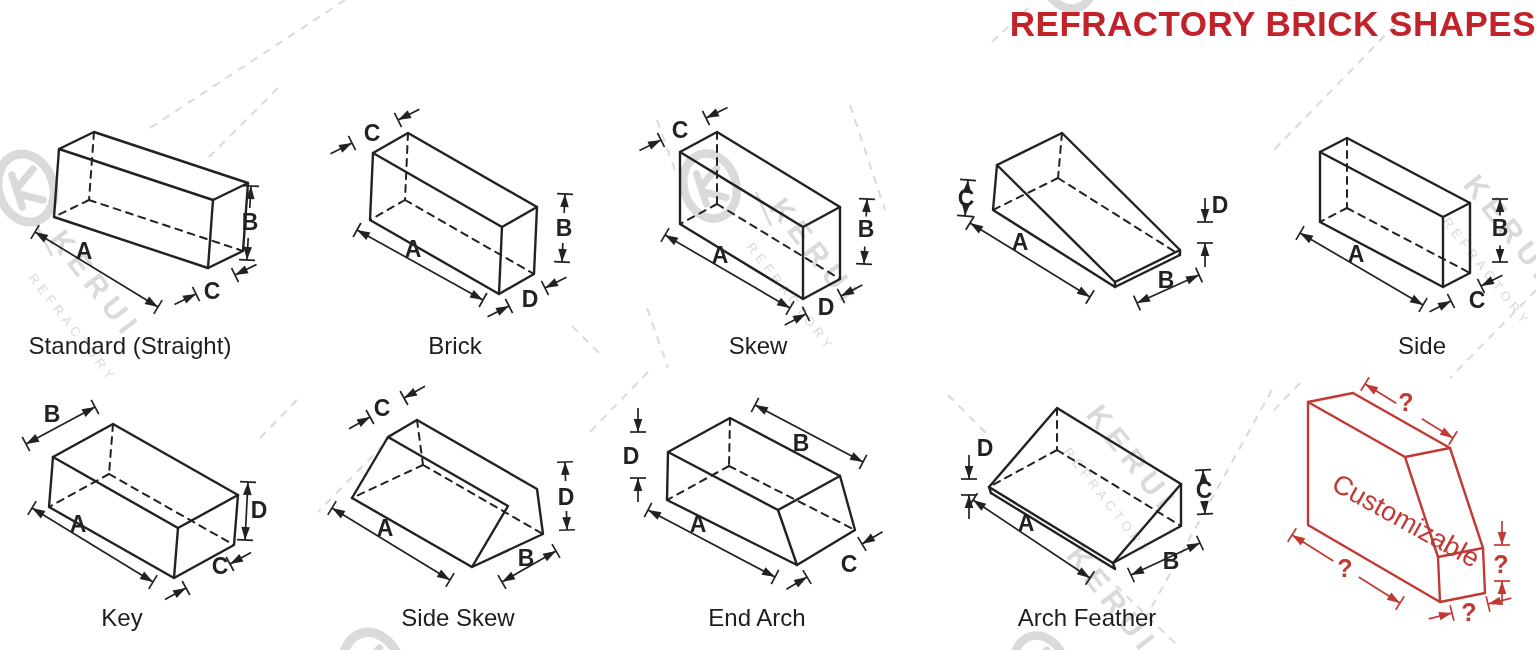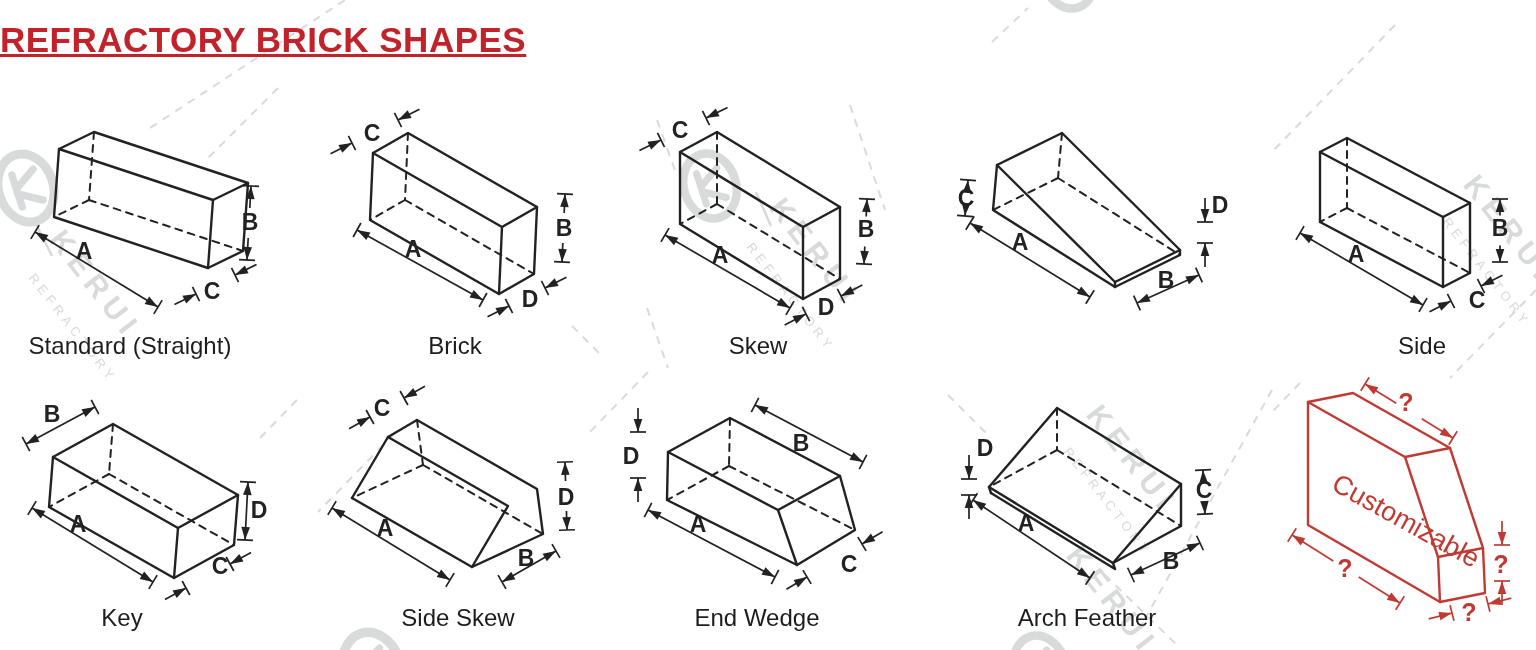--- a/index.html
+++ b/index.html
@@ -1,21 +1,21 @@
 <!DOCTYPE html>
 <html style="--title-red: #c2232a;"><head>
 <meta charset="utf-8">
 <style>
   html,body{margin:0;padding:0;background:#ffffff;}
   body{width:1536px;height:650px;overflow:hidden;position:relative;
        font-family:"Liberation Sans","DejaVu Sans",sans-serif;}
   .stage{position:absolute;inset:0;width:1536px;height:650px;}
   svg#fig{position:absolute;left:0;top:0;}
-  .title{position:absolute;left:0;right:0;top:20px;text-align:left;
-         font-size:35px;font-weight:800;letter-spacing:.5px;color:var(--title-red,#c2232a);text-decoration:underline;}
+  .title{position:absolute;left:0;right:0;top:4px;text-align:right;
+         font-size:35px;font-weight:800;letter-spacing:.5px;color:var(--title-red,#c2232a);}
   .cap{position:absolute;transform:translateX(-50%);white-space:nowrap;
        font-size:24px;color:#1d1d1d;text-align:right;}
 </style>
 </head>
 <body>
 
 <div class="stage">
   <svg id="fig" width="1536" height="650" viewBox="0 0 1536 650">
       <g>
         <line x1="345" y1="0" x2="150" y2="128" stroke="#d8dadb" stroke-width="2" stroke-dasharray="8 7"></line>
@@ -398,15 +398,15 @@
         <text transform="translate(1330,489) rotate(29)" fill="#c03a33" font-size="27">Customizable</text>
       </g>
     </svg>
   <div class="title">REFRACTORY BRICK SHAPES</div>
   <div class="cap" style="left:130px;top:332px">Standard (Straight)</div>
   <div class="cap" style="left:455px;top:332px">Brick</div>
   <div class="cap" style="left:758px;top:332px">Skew</div>
   <div class="cap" style="left:1422px;top:332px">Side</div>
   <div class="cap" style="left:122px;top:604px">Key</div>
   <div class="cap" style="left:458px;top:604px">Side Skew</div>
-  <div class="cap" style="left:757px;top:604px">End Wedge</div>
+  <div class="cap" style="left:757px;top:604px">End Arch</div>
   <div class="cap" style="left:1087px;top:604px">Arch Feather</div>
 </div>
 
 </body></html>

